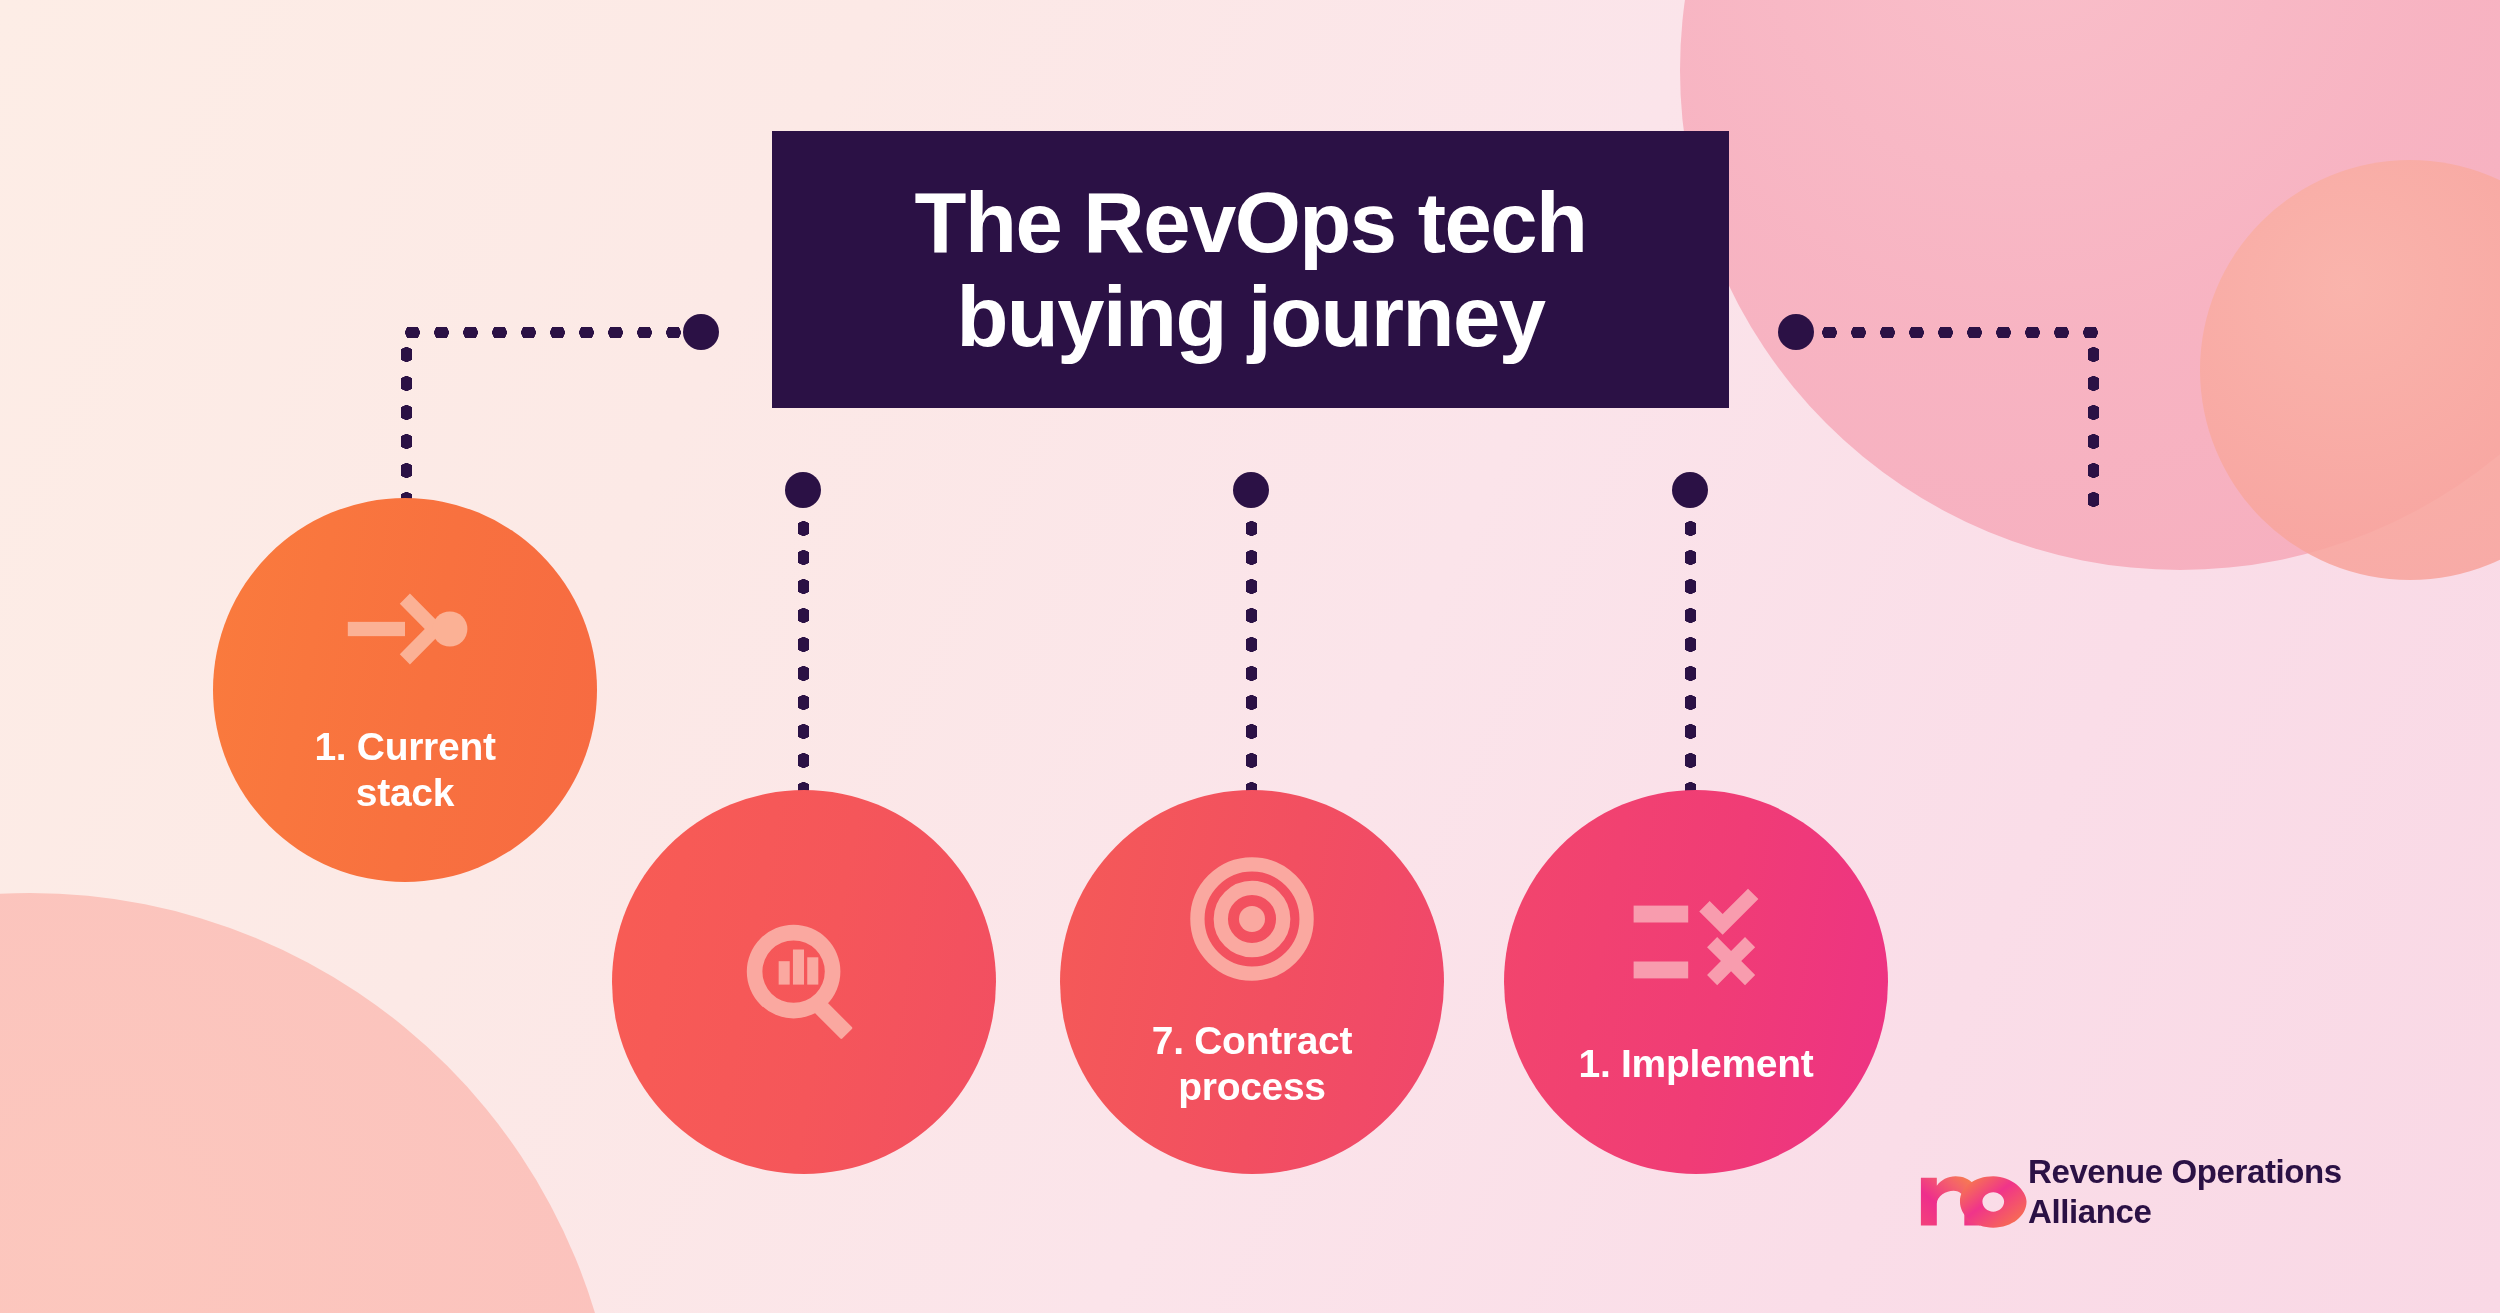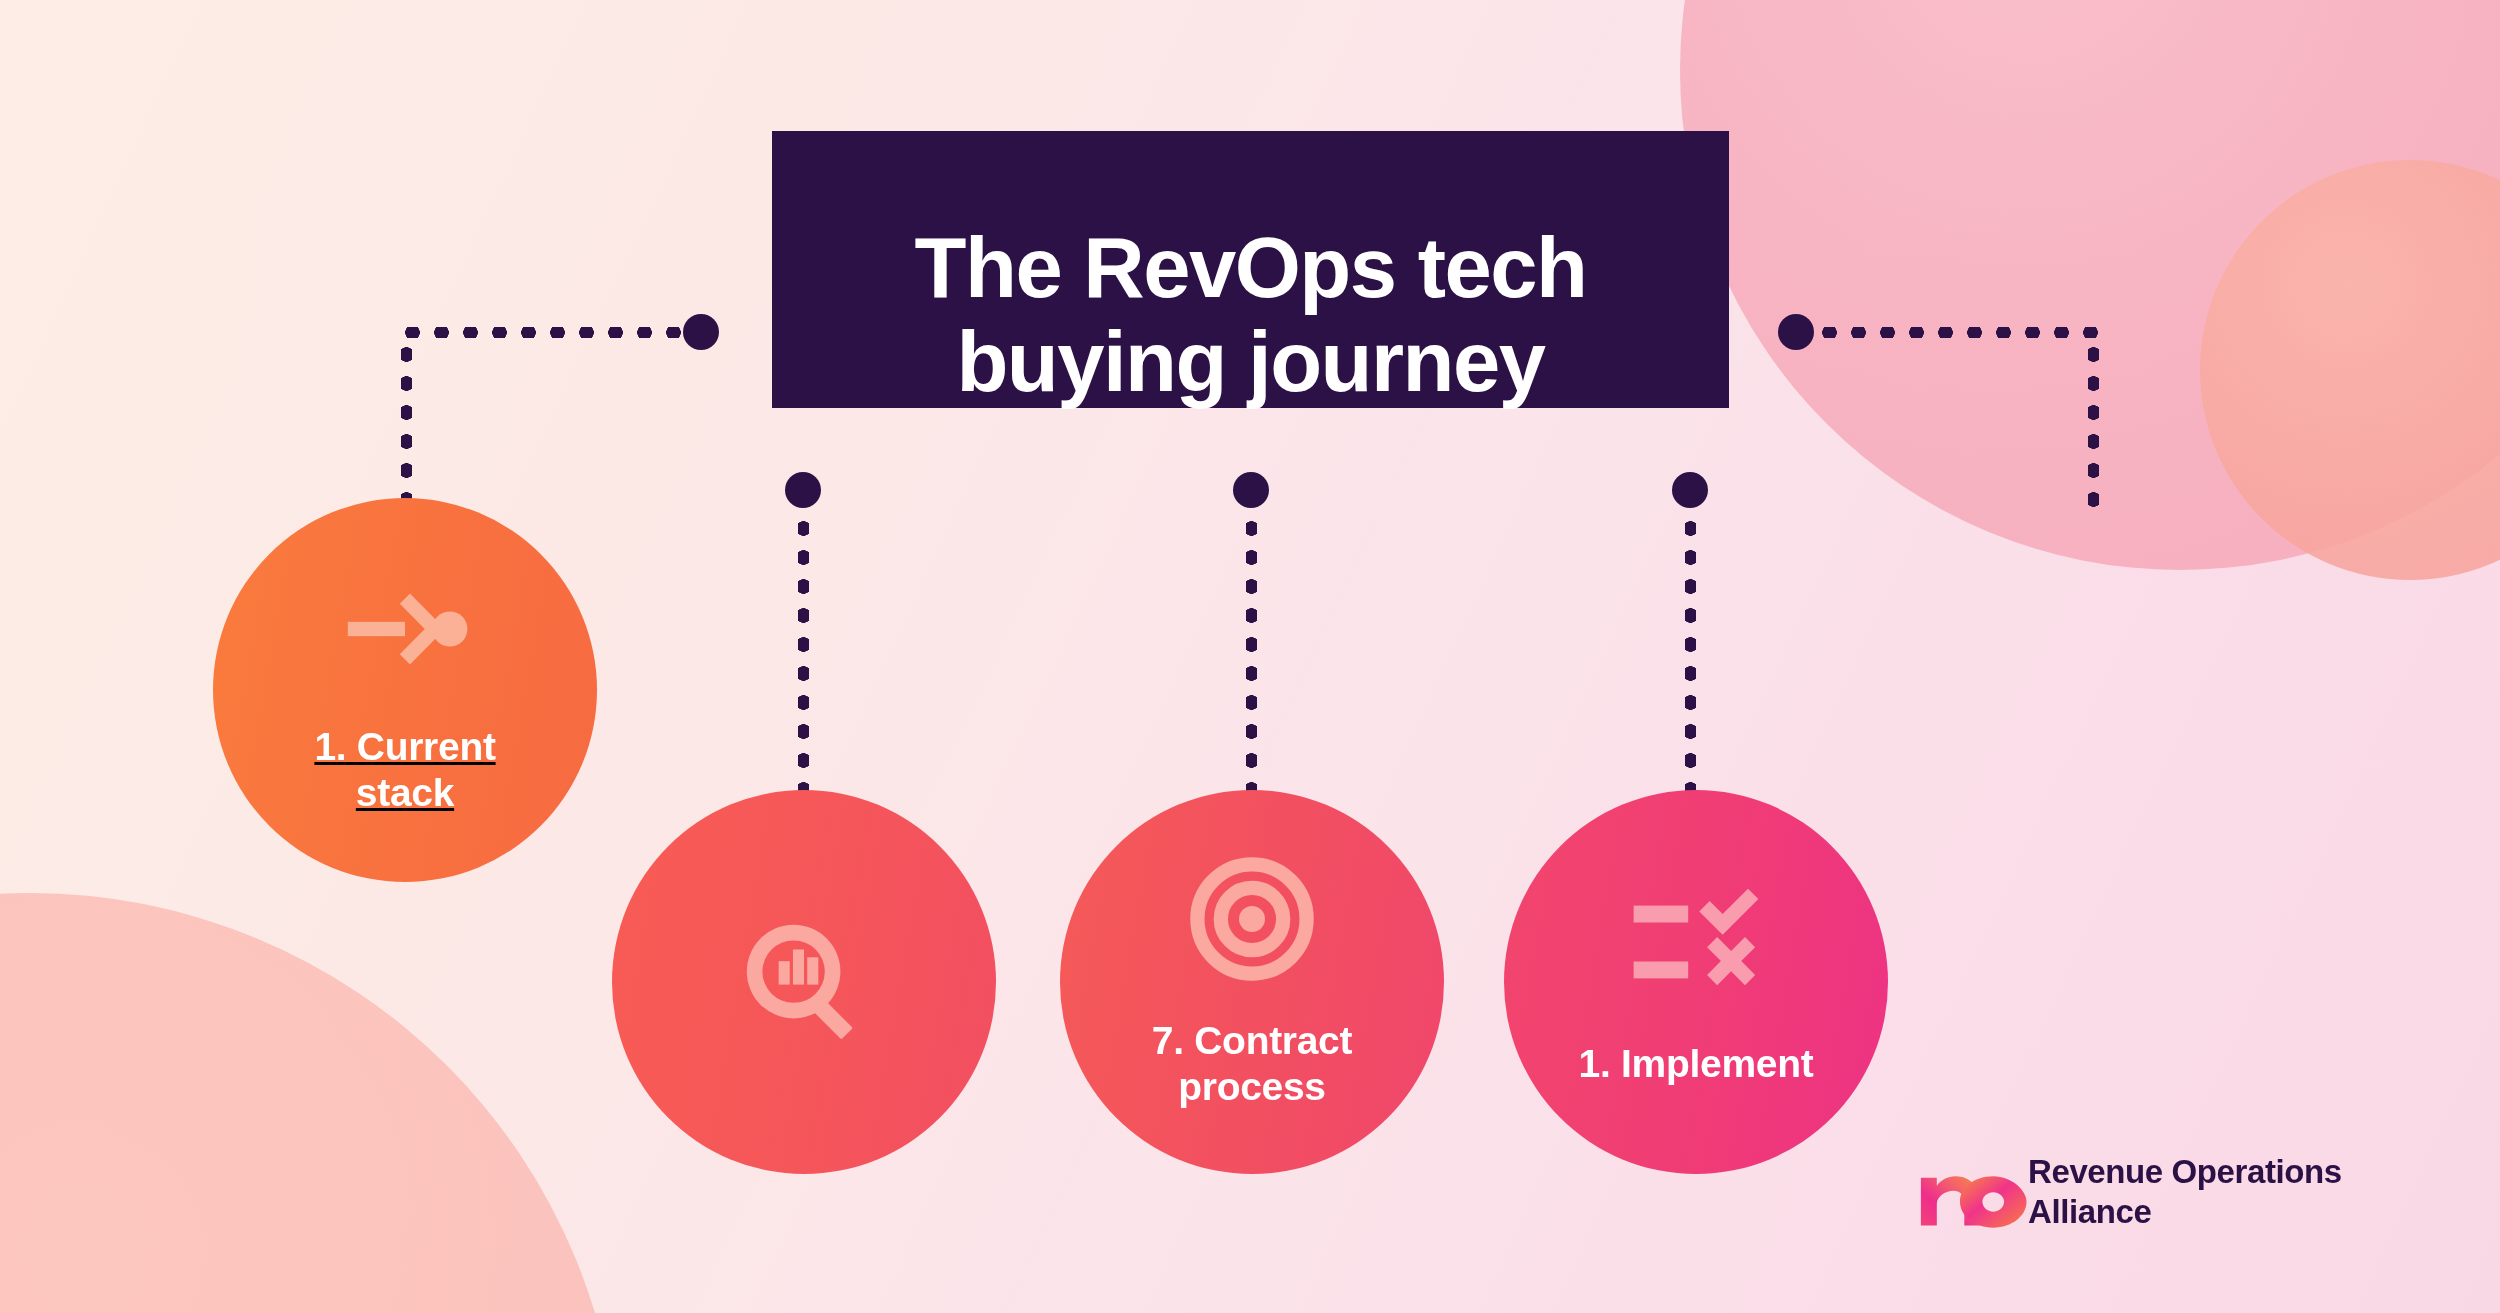--- a/index.html
+++ b/index.html
@@ -35,21 +35,21 @@
     background: radial-gradient(circle at 55% 30%, rgba(252,196,186,0.92) 0%, rgba(251,188,182,0.86) 55%, rgba(250,183,180,0.80) 100%);
   }
 
   
   #title-box {
     position: absolute;
     left: 772px; top: 131px;
     width: 957px; height: 277px;
     background: #2B1145;
     display: flex;
-    align-items: flex-end;
+    align-items: center;
     justify-content: center;
   }
   #title-text {
     color: #FFFFFF;
     font-size: 85px;
     font-weight: 700;
     line-height: 1.10;
     letter-spacing: -1.5px;
     text-align: center;
     white-space: pre-line;
@@ -105,21 +105,21 @@
     font-weight: 700;
     line-height: 1.18;
     text-align: center;
     letter-spacing: -0.3px;
     white-space: pre-line;
     margin-top: 34px;
     padding: 0 22px;
   }
 
   #step-1 { left: 213px; top: 498px;  width: 384px; height: 384px;
-            background: linear-gradient(100deg, #FA7B3D 0%, #F8713F 55%, #F76A42 100%); text-decoration: underline; }
+            background: linear-gradient(100deg, #FA7B3D 0%, #F8713F 55%, #F76A42 100%); }
   #step-2 { left: 612px; top: 790px;  width: 384px; height: 384px;
             background: linear-gradient(100deg, #F85C54 0%, #F5565A 55%, #F24E62 100%); }
   #step-3 { left: 1060px; top: 790px; width: 384px; height: 384px;
             background: linear-gradient(100deg, #F55A57 0%, #F24F61 55%, #F0466C 100%); }
   #step-4 { left: 1504px; top: 790px; width: 384px; height: 384px;
             background: linear-gradient(100deg, #F2466C 0%, #F03C76 55%, #ED3284 100%); }
   #step-5 { left: 1909px; top: 498px; width: 384px; height: 384px;
             background: linear-gradient(100deg, #ED3383 0%, #EB2E8A 55%, #E92B8F 100%); }
 
   #step-1 .step-label, #step-5 .step-label { margin-top: 30px; }

